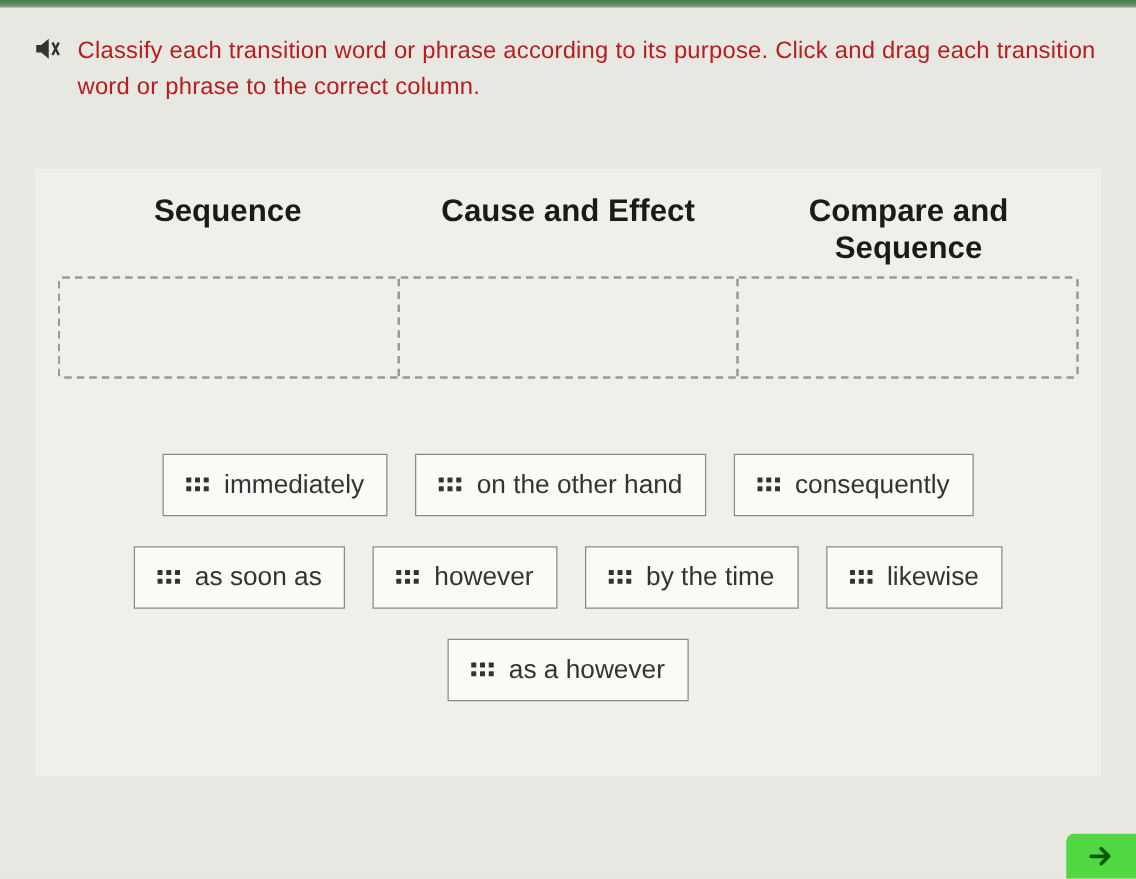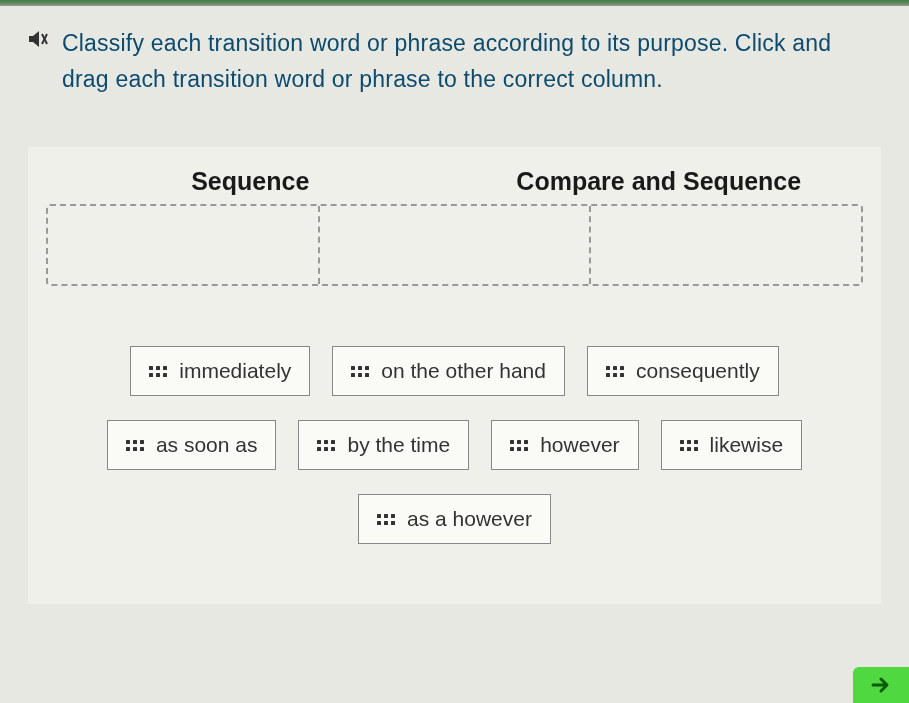--- a/index.html
+++ b/index.html
@@ -26,22 +26,22 @@
     }
     .speaker-icon {
       flex-shrink: 0;
       width: 22px;
       height: 18px;
       margin-top: 4px;
       position: relative;
     }
     .speaker-icon svg { display: block; }
     .instructions-text {
-      font-size: 23px;
-      color: #0c4a6e;
+      font-size: 19px;
+      color: #b91c1c;
       line-height: 1.55;
       letter-spacing: 0.2px;
     }
     .activity-area {
       background: #f0f0eb;
       padding: 20px 18px 60px 18px;
       margin: 0 0 0 0;
     }
     .headers {
       display: flex;
@@ -135,20 +135,21 @@
         <line x1="19" y1="4" x2="14" y2="14" stroke="#333" stroke-width="2"></line>
       </svg>
     </div>
     <div class="instructions-text">Classify each transition word or phrase according to its purpose. Click and drag each transition word or phrase to the correct column.</div>
   </div>
 
   <div class="activity-area">
 
     <div class="headers">
       <div class="header-col">Sequence</div>
+      <div class="header-col">Cause and Effect</div>
       <div class="header-col">Compare and Sequence</div>
     </div>
 
     <div class="drop-zones">
       <div class="drop-zone"></div>
       <div class="drop-zone"></div>
       <div class="drop-zone"></div>
     </div>
 
     <div class="tokens-area">
@@ -223,36 +224,36 @@
                 <span class="grip-dot"></span>
                 <span class="grip-dot"></span>
                 <span class="grip-dot"></span>
               </span>
             <span class="grip-row">
                 <span class="grip-dot"></span>
                 <span class="grip-dot"></span>
                 <span class="grip-dot"></span>
               </span>
           </span>
+          <span>however</span>
+        </div>
+        <div class="token">
+          <span class="grip">
+            <span class="grip-row">
+                <span class="grip-dot"></span>
+                <span class="grip-dot"></span>
+                <span class="grip-dot"></span>
+              </span>
+            <span class="grip-row">
+                <span class="grip-dot"></span>
+                <span class="grip-dot"></span>
+                <span class="grip-dot"></span>
+              </span>
+          </span>
           <span>by the time</span>
-        </div>
-        <div class="token">
-          <span class="grip">
-            <span class="grip-row">
-                <span class="grip-dot"></span>
-                <span class="grip-dot"></span>
-                <span class="grip-dot"></span>
-              </span>
-            <span class="grip-row">
-                <span class="grip-dot"></span>
-                <span class="grip-dot"></span>
-                <span class="grip-dot"></span>
-              </span>
-          </span>
-          <span>however</span>
         </div>
         <div class="token">
           <span class="grip">
             <span class="grip-row">
                 <span class="grip-dot"></span>
                 <span class="grip-dot"></span>
                 <span class="grip-dot"></span>
               </span>
             <span class="grip-row">
                 <span class="grip-dot"></span>

